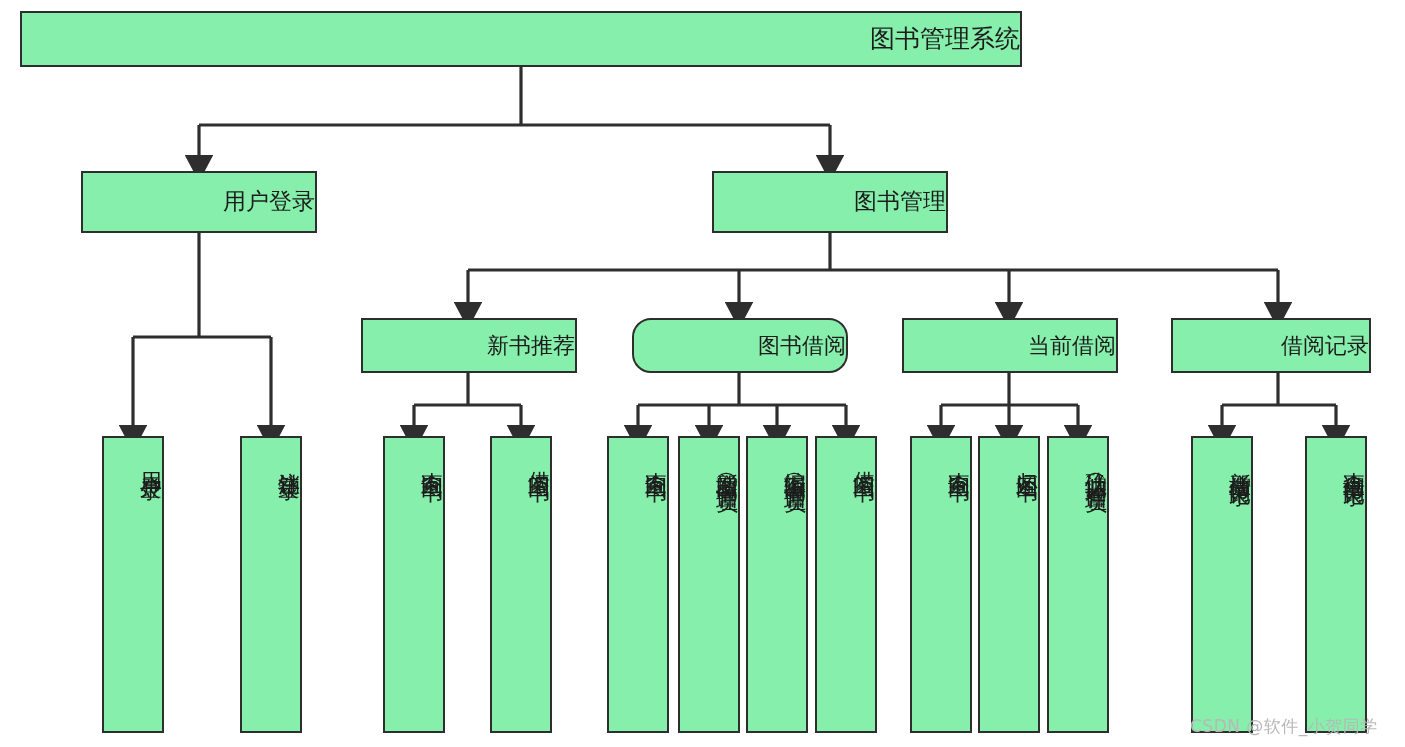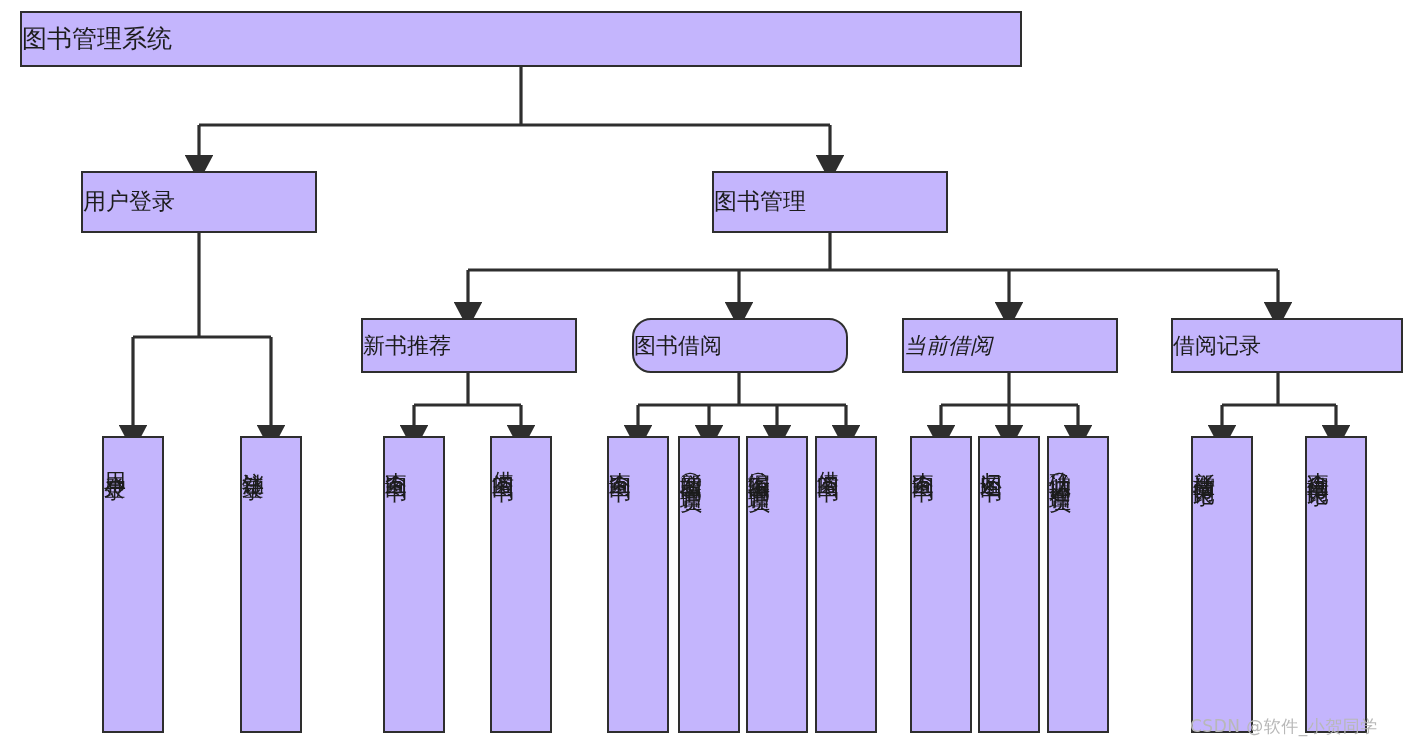--- a/index.html
+++ b/index.html
@@ -23,24 +23,24 @@
     left: 0;
     top: 0;
     width: 1405px;
     height: 747px;
     pointer-events: none;
   }
   .node {
     position: absolute;
     box-sizing: border-box;
     border: 2.5px solid #2e2e2e;
-    background: #c4b5fd;
+    background: #86efac;
     display: flex;
     align-items: center;
-    justify-content: flex-start;
+    justify-content: flex-end;
     color: #1c1c1c;
     line-height: 1.18;
     text-align: center;
   }
   .node.root {
     font-size: 25px;
   }
   .node.level1 {
     font-size: 23px;
   }
@@ -133,24 +133,24 @@
   <div class="node level1" style="left:712px; top:171px; width:236px; height:62px;">
     <span>图书管理</span>
   </div>
 
   <div class="node level2" style="left:361px; top:318px; width:216px; height:55px;">
     <span>新书推荐</span>
   </div>
   <div class="node level2" style="left:632px; top:318px; width:216px; height:55px;border-radius:19px;">
     <span>图书借阅</span>
   </div>
-  <div class="node level2" style="left:902px; top:318px; width:216px; height:55px;font-style:italic;">
+  <div class="node level2" style="left:902px; top:318px; width:216px; height:55px;">
     <span>当前借阅</span>
   </div>
-  <div class="node level2" style="left:1171px; top:318px; width:232px; height:55px;">
+  <div class="node level2" style="left:1171px; top:318px; width:200px; height:55px;">
     <span>借阅记录</span>
   </div>
 
   <div class="node leaf" style="left:102px; top:436px; width:62px; height:297px;">
     <span class="vtext">用户登录</span>
   </div>
   <div class="node leaf" style="left:240px; top:436px; width:62px; height:297px;">
     <span class="vtext">注销登录</span>
   </div>
 

